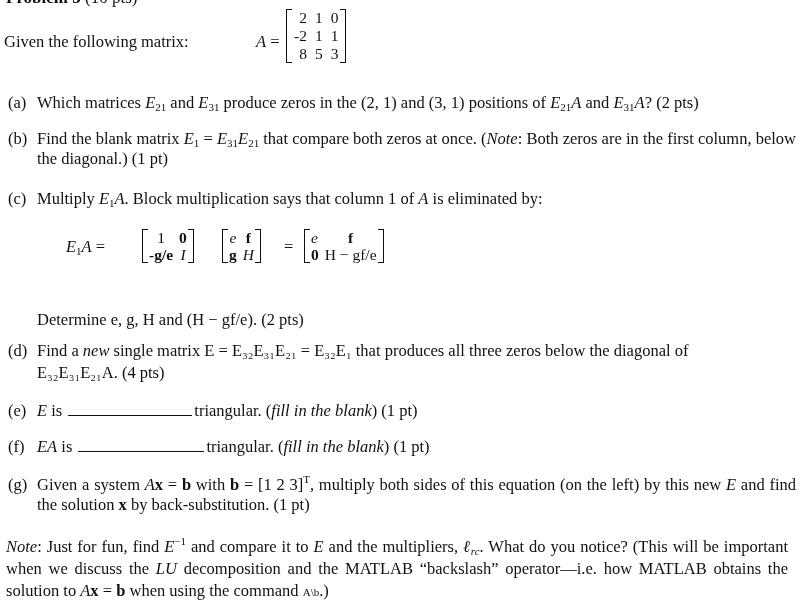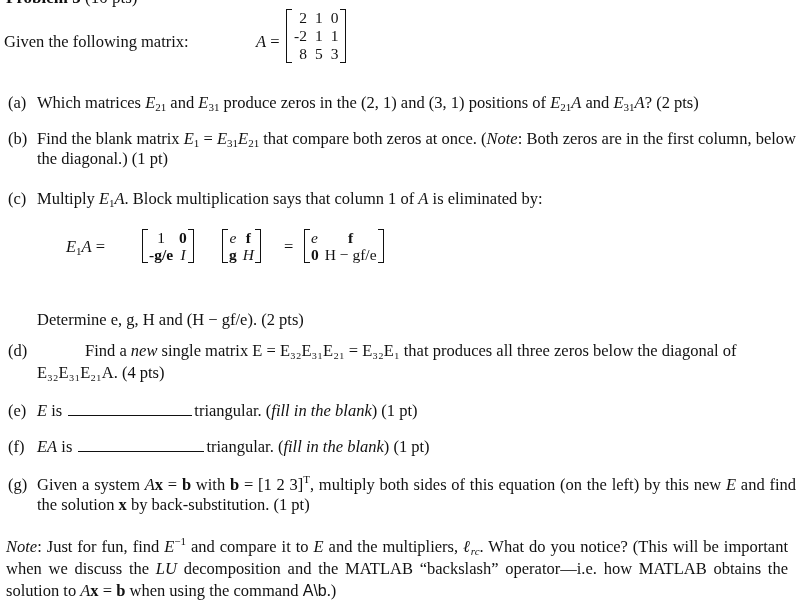--- a/index.html
+++ b/index.html
@@ -6,21 +6,21 @@
   body {
     width:808px; height:603px; overflow:hidden; position:relative;
     font-family: "Liberation Serif", "DejaVu Serif", serif;
     color:#111; font-size:16.5px; line-height:20px;
   }
   .abs { position:absolute; white-space:nowrap; }
   .m { font-style:italic; }
   .b { font-weight:bold; font-style:normal; }
   sub { font-size:11px; vertical-align:-3px; line-height:0; font-style:normal; }
   sup { font-size:11px; vertical-align:7px; line-height:0; font-style:normal; }
-  .mono { font-family: Liberation Sans, sans-serif; font-size:16px; }
+  .mono { font-family: Liberation Serif, serif; font-size:11px; }
   .heading { top:-12px; left:6px; font-weight:bold; font-size:17px; }
   .heading .pts { font-weight:normal; }
 
   
   .matrix { display:inline-block; position:relative; vertical-align:middle; }
   .matrix::before, .matrix::after {
     content:""; position:absolute; top:0; bottom:0; width:5px;
     border-top:1.3px solid #111; border-bottom:1.3px solid #111;
   }
   .matrix::before { left:0; border-left:1.3px solid #111; }
@@ -129,21 +129,21 @@
             <td>H − gf/e</td>
           </tr>
   </tbody>
       </table></div>
 </div>
 
 <div class="abs" style="left:37px; top:302px;margin-top:8px;">Determine e, g, H and (H − gf/e). (2 pts)</div>
 
 <div class="item" style="top:341px;">
   <span class="lbl">(d)</span>
-  <span class="txt" style="white-space:nowrap;margin-left:48px;"><span>Find a </span><span class="m">new</span><span> single matrix E = E₃₂E₃₁E₂₁ = E₃₂E₁ that produces all three zeros below the diagonal of</span></span>
+  <span class="txt" style="white-space:nowrap;"><span>Find a </span><span class="m">new</span><span> single matrix E = E₃₂E₃₁E₂₁ = E₃₂E₁ that produces all three zeros below the diagonal of</span></span>
 </div>
 <div class="abs" style="left:37px; top:363px;">E₃₂E₃₁E₂₁A. (4 pts)</div>
 
 <div class="item" style="top:401px;">
   <span class="lbl">(e)</span>
   <span class="txt" style="white-space:nowrap;"><span class="m">E</span><span> is </span><span class="blank"></span><span>triangular. (</span><span class="m">fill in the blank</span><span>) (1 pt)</span></span>
 </div>
 
 <div class="item" style="top:437px;">
   <span class="lbl">(f)</span>

